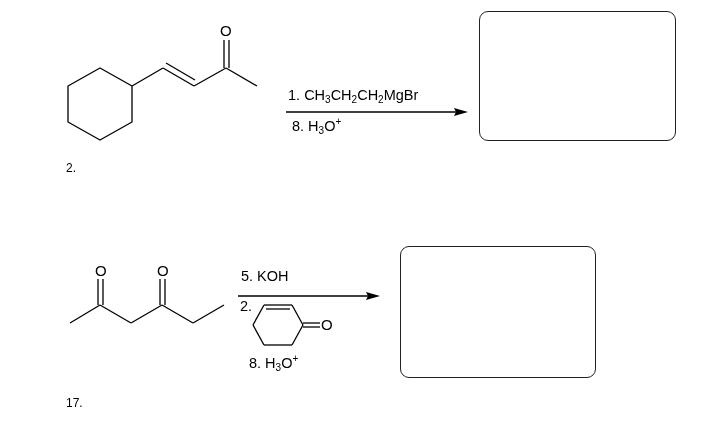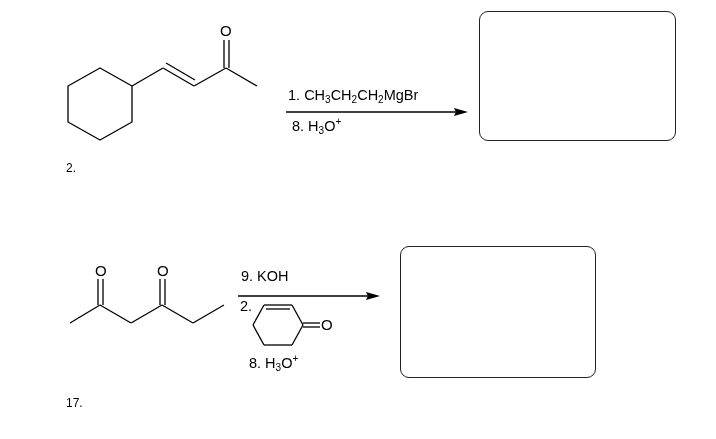--- a/index.html
+++ b/index.html
@@ -69,21 +69,21 @@
 
       <line x1="160" y1="305" x2="160" y2="279"></line>
       <line x1="165" y1="305" x2="165" y2="279"></line>
     </g>
   </svg>
   <div class="abs" style="left:95px; top:262px; font-size:15px;">O</div>
   <div class="abs" style="left:157px; top:262px; font-size:15px;">O</div>
 
   <div class="abs label" style="left:66px; top:396px;">17.</div>
 
-  <div class="abs reagent" style="left:241px; top:268px;">9. KOH</div>
+  <div class="abs reagent" style="left:241px; top:268px;">5. KOH</div>
 
   <svg width="716" height="439">
     <line x1="238" y1="296" x2="370" y2="296" stroke="#000" stroke-width="1.3"></line>
     <polygon points="380,296 366,292 368,296 366,300" fill="#000"></polygon>
   </svg>
 
   <div class="abs reagent" style="left:240px; top:298px;">2.</div>
 
   <svg width="716" height="439">
     <g stroke="#000" stroke-width="1.3" fill="none" stroke-linejoin="round">

